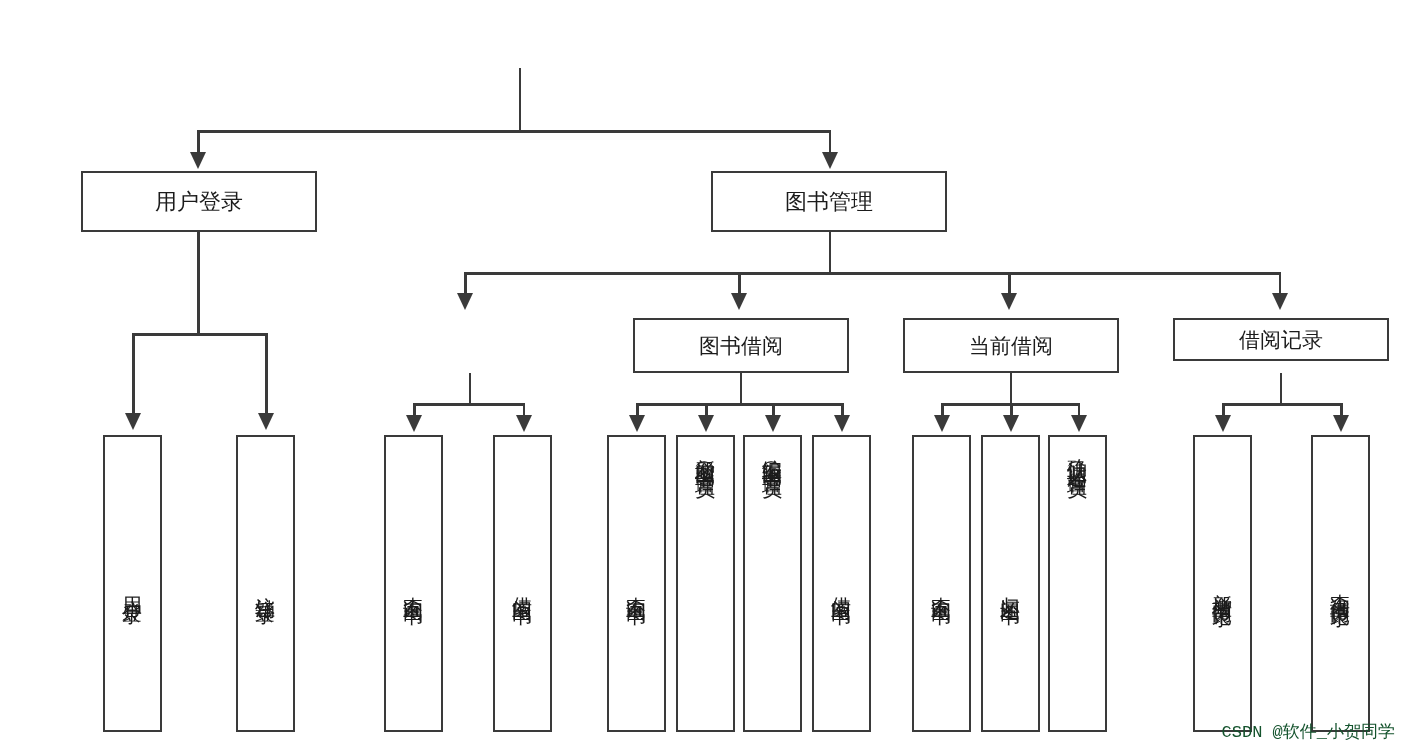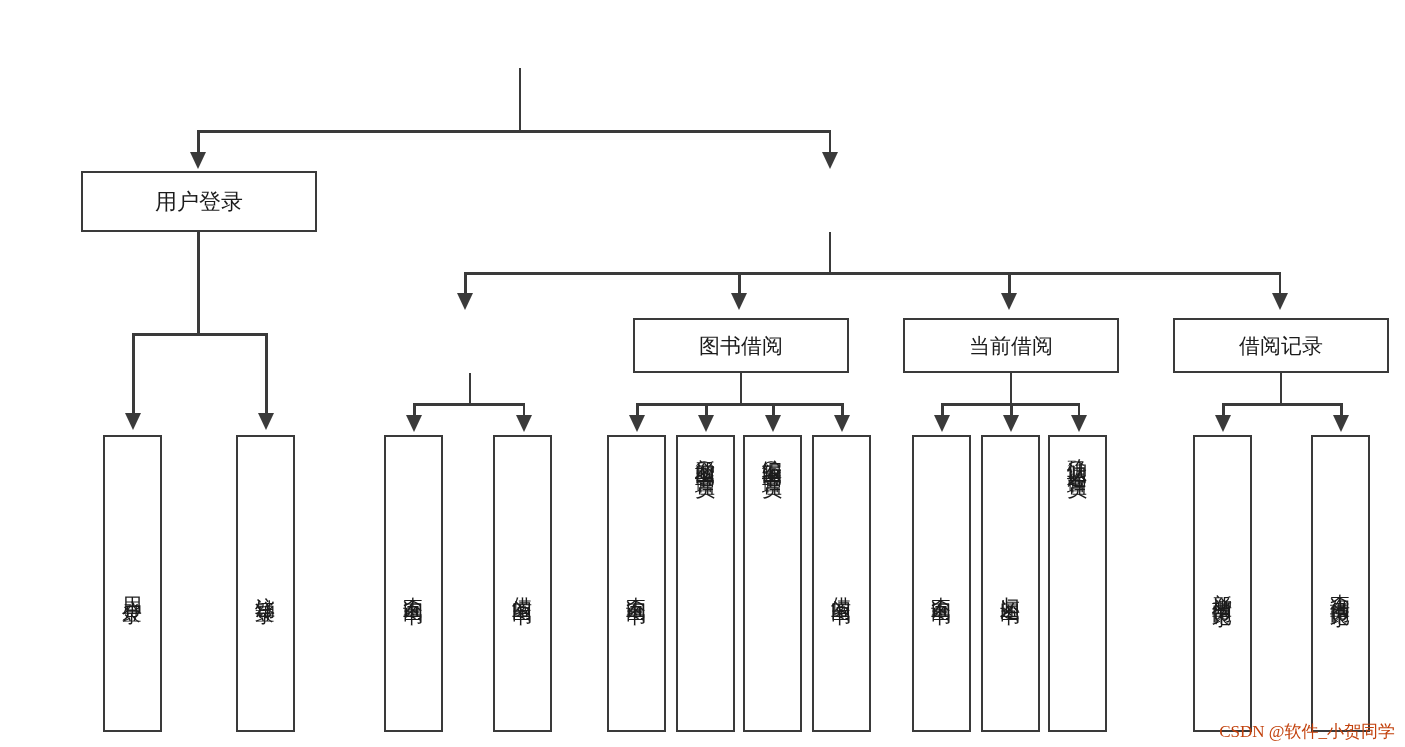--- a/index.html
+++ b/index.html
@@ -79,41 +79,44 @@
     height: 0;
     border-left: 8px solid transparent;
     border-right: 8px solid transparent;
     border-top: 17px solid #3a3a3a;
   }
   #watermark {
     position: absolute;
     right: 10px;
     bottom: 4px;
     font-size: 17px;
-    color: #c2410c;
+    color: #14532d;
     white-space: nowrap;
-    font-family: Liberation Serif, serif;
+    font-family: Liberation Mono, monospace;
   }
 </style>
 </head>
 <body>
 
 <div id="canvas">
 
 
   <div class="vline" style="left:518.5px; top:68px; height:64px;"></div>
 
   <div class="hline" style="left:197px; top:130px; width:634px;"></div>
   <div class="vline" style="left:197px; top:130px; height:25px;"></div>
   <div class="arrow" style="left:190px; top:152px;"></div>
   <div class="vline" style="left:828.5px; top:130px; height:25px;"></div>
   <div class="arrow" style="left:821.5px; top:152px;"></div>
 
   <div class="node level2" style="left:81px; top:171px; width:236px; height:61px;">
     <span>用户登录</span>
+  </div>
+  <div class="node level2" style="left:711px; top:171px; width:236px; height:61px;">
+    <span>图书管理</span>
   </div>
 
   <div class="vline" style="left:197px; top:232px; height:103px;"></div>
   <div class="hline" style="left:132px; top:333px; width:133px;"></div>
   <div class="vline" style="left:132px; top:333px; height:82px;"></div>
   <div class="arrow" style="left:125px; top:413px;"></div>
   <div class="vline" style="left:265px; top:333px; height:82px;"></div>
   <div class="arrow" style="left:258px; top:413px;"></div>
 
   <div class="vline" style="left:828.5px; top:232px; height:42px;"></div>
@@ -126,21 +129,21 @@
   <div class="arrow" style="left:1001px; top:293px;"></div>
   <div class="vline" style="left:1278.5px; top:272px; height:23px;"></div>
   <div class="arrow" style="left:1271.5px; top:293px;"></div>
 
   <div class="node level3" style="left:633px; top:318px; width:216px; height:55px;">
     <span>图书借阅</span>
   </div>
   <div class="node level3" style="left:903px; top:318px; width:216px; height:55px;">
     <span>当前借阅</span>
   </div>
-  <div class="node level3" style="left:1173px; top:318px; width:216px; height:55px;">
+  <div class="node level3" style="left:1173px; top:318px; width:216px; height:43px;">
     <span>借阅记录</span>
   </div>
 
   <div class="vline" style="left:468.5px; top:373px; height:32px;"></div>
   <div class="hline" style="left:413px; top:403px; width:112px;"></div>
   <div class="vline" style="left:413px; top:403px; height:14px;"></div>
   <div class="arrow" style="left:406px; top:415px;"></div>
   <div class="vline" style="left:522.5px; top:403px; height:14px;"></div>
   <div class="arrow" style="left:515.5px; top:415px;"></div>
 

